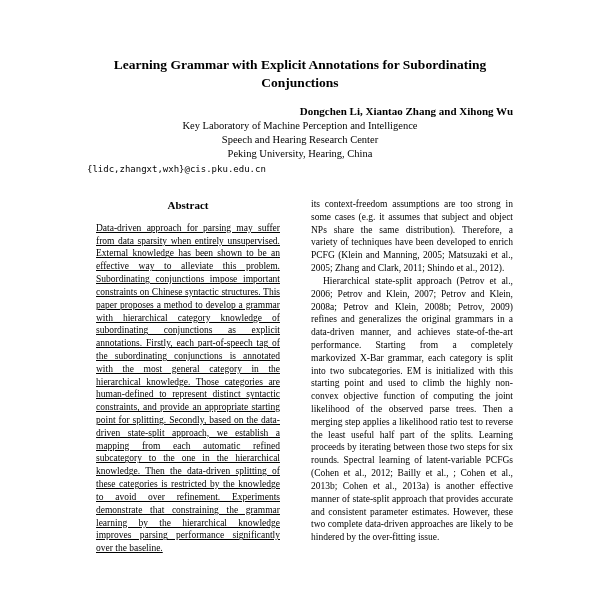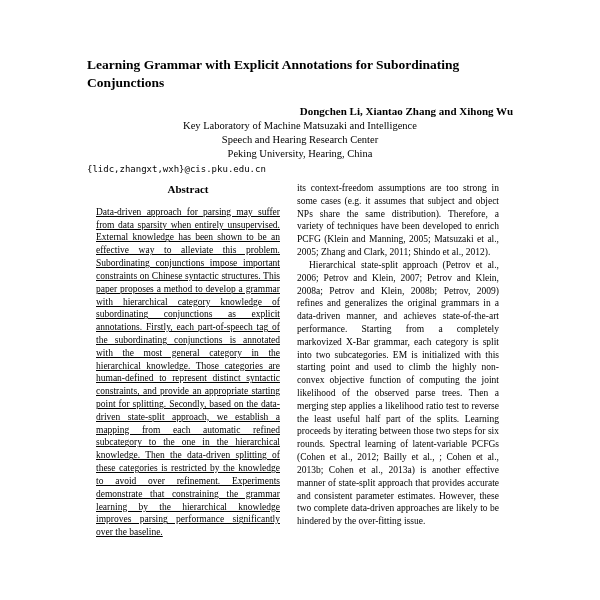--- a/index.html
+++ b/index.html
@@ -12,21 +12,21 @@
     color: #000000;
   }
   .page {
     width: 426px;
     margin: 0 auto;
     padding-top: 56px;
   }
   .title {
     font-size: 13.5px;
     font-weight: bold;
-    text-align: left;
+    text-align: center;
     line-height: 1.35;
     margin: 0;
   }
   .authors {
     font-size: 11px;
     font-weight: bold;
     text-align: right;
     margin-top: 13px;
   }
   .affil-block { margin-top: 2px; }
@@ -36,22 +36,22 @@
     line-height: 1.32;
   }
   .email {
     font-family: "DejaVu Sans Mono", "Liberation Mono", monospace;
     font-size: 9px;
     text-align: left;
     margin-top: 3px;
   }
   .columns {
     display: flex;
-    gap: 8px;
-    margin-top: 8px;
+    gap: 22px;
+    margin-top: 24px;
   }
   .col {
     width: 202px;
     font-size: 9.5px;
     text-align: justify;
     line-height: 1.35;
   }
   .abstract-heading {
     font-size: 11px;
     font-weight: bold;
@@ -65,21 +65,21 @@
 </head>
 <body>
 
 <div class="page">
 
   <h1 class="title">Learning Grammar with Explicit Annotations for Subordinating Conjunctions</h1>
 
   <div class="authors">Dongchen Li, Xiantao Zhang and Xihong Wu</div>
 
   <div class="affil-block">
-    <div class="affil">Key Laboratory of Machine Matsuzaki and Intelligence</div>
+    <div class="affil">Key Laboratory of Machine Perception and Intelligence</div>
     <div class="affil">Speech and Hearing Research Center</div>
     <div class="affil">Peking University, Hearing, China</div>
   </div>
 
   <div class="email">{lidc,zhangxt,wxh}@cis.pku.edu.cn</div>
 
   <div class="columns">
 
     <div class="col">
       <div class="abstract-heading">Abstract</div>

